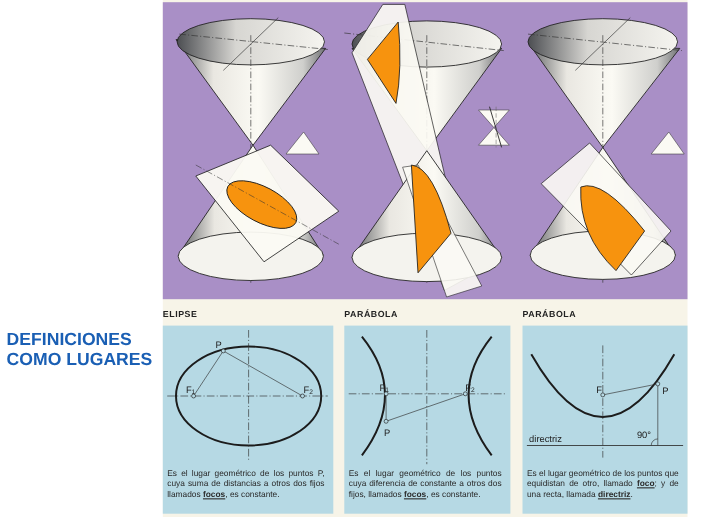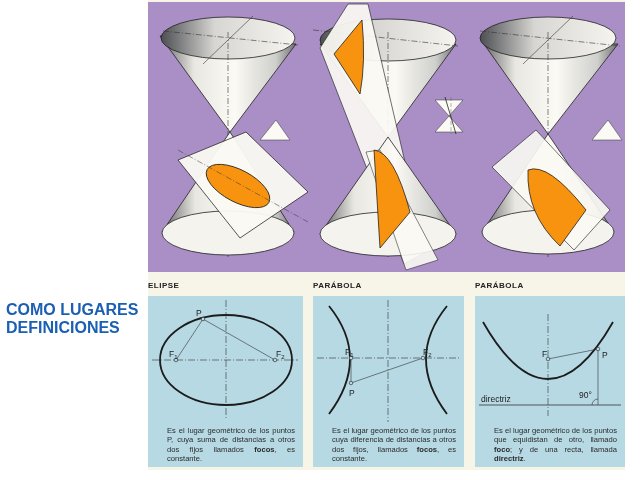--- a/index.html
+++ b/index.html
@@ -5,30 +5,30 @@
   html, body { margin: 0; padding: 0; }
   body { width: 640px; height: 480px; background: #ffffff; position: relative; overflow: hidden; font-family: "Liberation Sans", sans-serif; }
   .side-title { position: absolute; left: 6px; top: 301px; width: 140px; color: #1a5fb4; font-weight: bold; font-size: 16px; line-height: 18px; }
   .side-title div { white-space: nowrap; }
   .plate { position: absolute; left: 148px; top: 0; width: 477px; height: 470px; background: #f7f4e8; }
   .top-art { position: absolute; left: 148px; top: 2px; width: 477px; height: 270px; background: #a98fc6; overflow: hidden; }
   .top-art svg { position: absolute; left: 0; top: 0; }
   .caption { position: absolute; top: 281px; font-size: 8px; font-weight: bold; letter-spacing: 0.5px; color: #222; }
   .panel { position: absolute; top: 296px; height: 171px; background: #b6d9e4; }
   .panel svg { position: absolute; left: 0; top: 0; }
-  .ptext { position: absolute; left: 19px; right: 8px; top: 130px; font-size: 7.6px; line-height: 9.3px; color: #2b2b2b; text-align: justify; }
-  .ptext b { font-weight: bold; }
+  .ptext { position: absolute; left: 4px; right: 8px; top: 130px; font-size: 7.6px; line-height: 9.3px; color: #2b2b2b; text-align: justify; }
+  .ptext b { font-weight: bold; text-decoration: underline; }
   .lbl { font-family: "Liberation Sans", sans-serif; font-size: 8.5px; fill: #222; }
 </style>
 </head>
 <body>
 
 <div class="side-title">
+  <div>DEFINICIONES</div>
   <div>COMO LUGARES</div>
-  <div>DEFINICIONES</div>
 </div>
 
 <div class="plate"></div>
 
 <div class="top-art">
   <svg width="477" height="270" viewBox="0 0 477 270">
     <defs>
       <linearGradient id="coneShade" x1="0" x2="1" y1="0" y2="0">
         <stop offset="0" stop-color="#5e6063"></stop>
         <stop offset="0.25" stop-color="#e9e7e1"></stop>
@@ -129,21 +129,21 @@
     <line x1="75" y1="4" x2="75" y2="126" stroke="#333" stroke-width="0.6" stroke-dasharray="7,2,1,2"></line>
     <line x1="38" y1="62" x2="38" y2="87" stroke="#333" stroke-width="0.6"></line>
     <line x1="38" y1="87" x2="110" y2="62" stroke="#333" stroke-width="0.6"></line>
     <circle cx="38" cy="62" r="1.8" fill="#b6d9e4" stroke="#222" stroke-width="0.6"></circle>
     <circle cx="110" cy="62" r="1.8" fill="#b6d9e4" stroke="#222" stroke-width="0.6"></circle>
     <circle cx="38" cy="87" r="1.8" fill="#b6d9e4" stroke="#222" stroke-width="0.6"></circle>
     <text class="lbl" x="36" y="100">P</text>
     <text class="lbl" x="32" y="59"><tspan>F</tspan><tspan font-size="6" dy="1.5">1</tspan></text>
     <text class="lbl" x="110" y="59"><tspan>F</tspan><tspan font-size="6" dy="1.5">2</tspan></text>
   </svg>
-  <div class="ptext"><span>Es el lugar geométrico de los puntos cuya diferencia de distancias a otros dos fijos, llamados </span><b>focos</b><span>, es constante.</span></div>
+  <div class="ptext"><span>Es el lugar geométrico de los puntos cuya diferencia de constante a otros dos fijos, llamados </span><b>focos</b><span>, es constante.</span></div>
 </div>
 
 <div class="panel" style="left:475px;width:150px;">
   <svg width="150" height="130" viewBox="0 0 150 130">
     <path d="M8,26 Q73,140 138,26" fill="none" stroke="#1c1c1c" stroke-width="1.8"></path>
     <line x1="4" y1="109" x2="146" y2="109" stroke="#333" stroke-width="0.8"></line>
     <line x1="73" y1="18" x2="73" y2="120" stroke="#333" stroke-width="0.6" stroke-dasharray="7,2,1,2"></line>
     <line x1="73" y1="63" x2="123" y2="53" stroke="#333" stroke-width="0.6"></line>
     <line x1="123" y1="53" x2="123" y2="109" stroke="#333" stroke-width="0.6"></line>
     <path d="M117,109 A6,6 0 0 1 123,103" fill="none" stroke="#333" stroke-width="0.6"></path>

